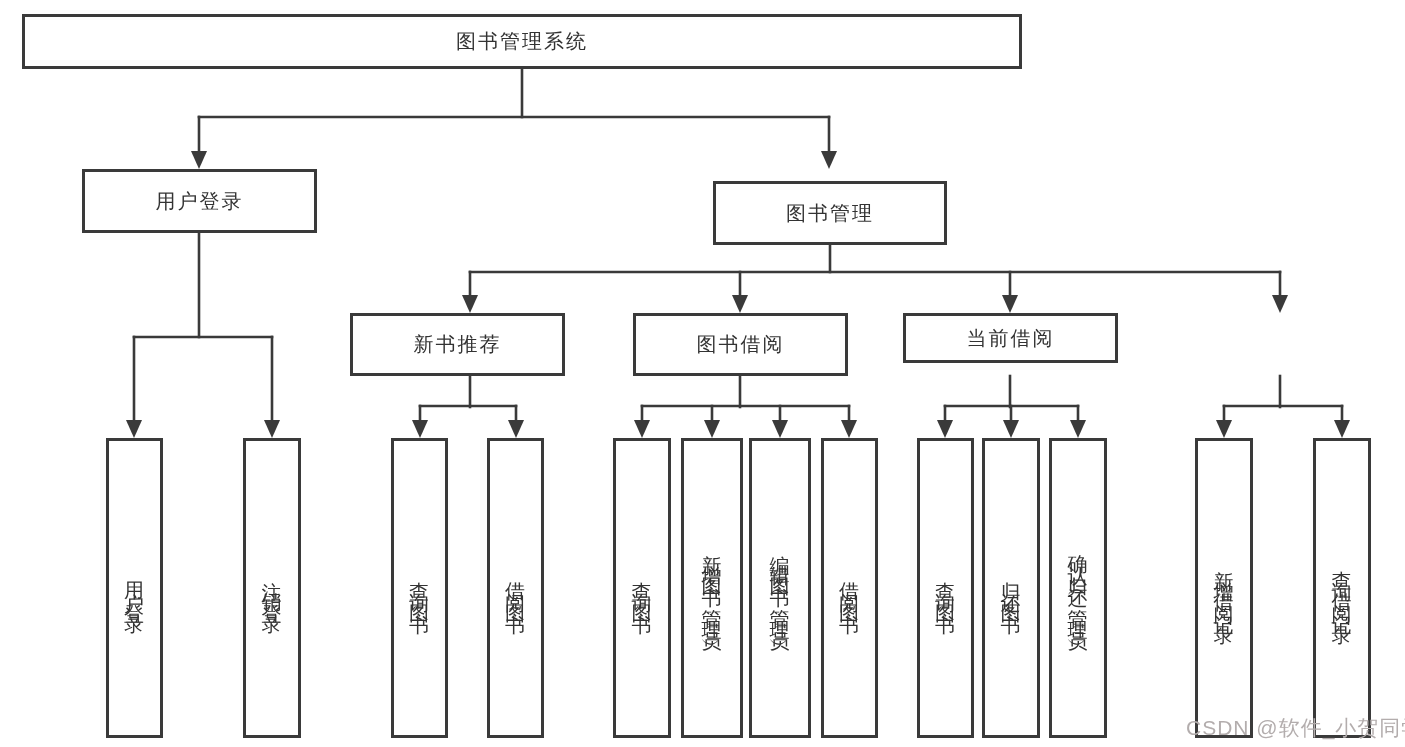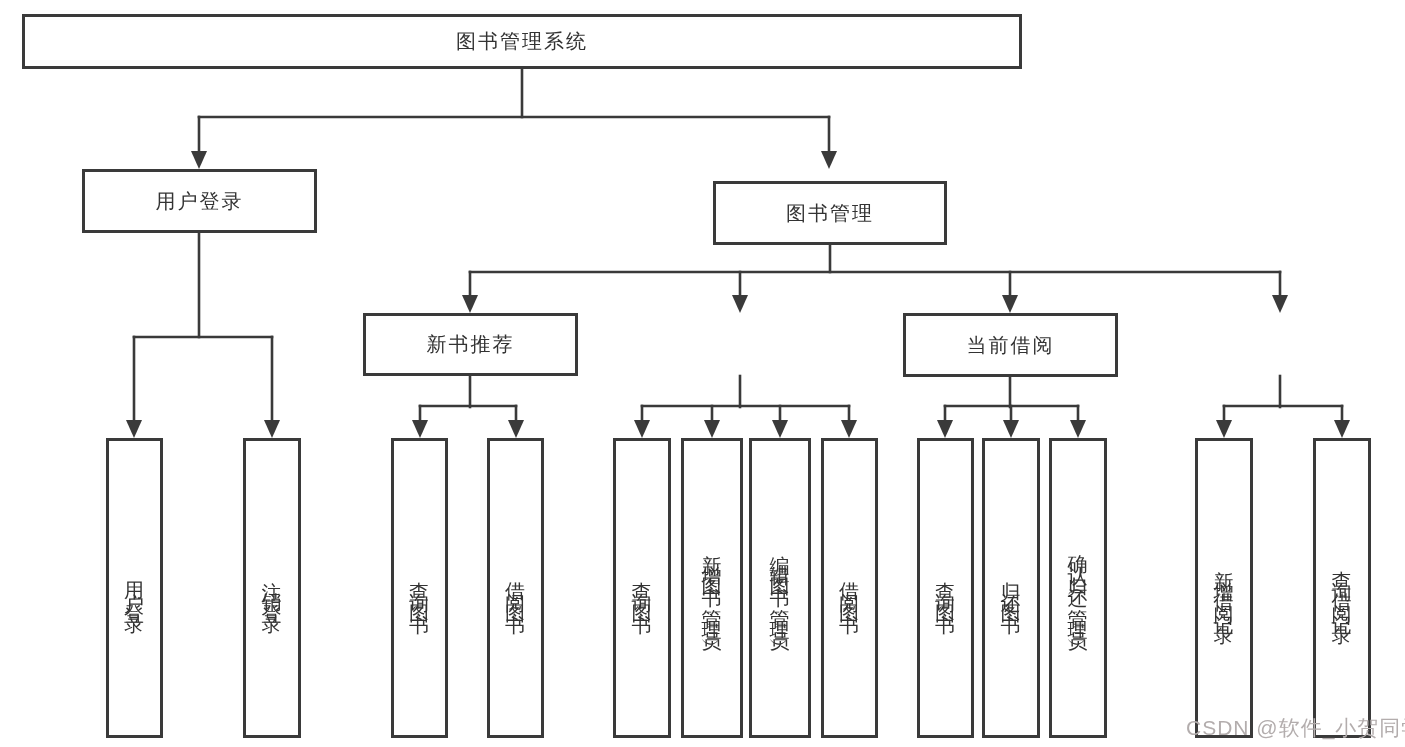--- a/index.html
+++ b/index.html
@@ -55,23 +55,23 @@
     font-size: 20px;
     line-height: 1;
     white-space: normal;
     top: 438px;
     height: 300px;
   }
   
   .b-root   { left: 22px;   top: 14px;  width: 1000px; height: 55px; }
   .b-login  { left: 82px;   top: 169px; width: 235px;  height: 64px; }
   .b-mgmt   { left: 713px;  top: 181px; width: 234px;  height: 64px; }
-  .b-l3-1   { left: 363px;  top: 313px; width: 215px;  height: 63px; }
+  .b-l3-1   { left: 350px;  top: 313px; width: 215px;  height: 63px; }
   .b-l3-2   { left: 633px;  top: 313px; width: 215px;  height: 63px; }
-  .b-l3-3   { left: 903px;  top: 313px; width: 215px;  height: 64px; }
+  .b-l3-3   { left: 903px;  top: 313px; width: 215px;  height: 50px; }
   .b-l3-4   { left: 1173px; top: 313px; width: 215px;  height: 63px; }
   
   .b-ul1 { left: 106px;  width: 57px; }
   .b-ul2 { left: 243px;  width: 58px; }
   .b-nb1 { left: 391px;  width: 57px; }
   .b-nb2 { left: 487px;  width: 57px; }
   .b-bb1 { left: 613px;  width: 58px; }
   .b-bb2 { left: 681px;  width: 62px; }
   .b-bb3 { left: 749px;  width: 62px; }
   .b-bb4 { left: 821px;  width: 57px; }
@@ -171,20 +171,21 @@
       <polygon points="1334,420 1350,420 1342,438"></polygon>
     </g>
   </svg>
 
   <div class="node b-root">图书管理系统</div>
 
   <div class="node b-login">用户登录</div>
   <div class="node b-mgmt">图书管理</div>
 
   <div class="node b-l3-1">新书推荐</div>
+  <div class="node b-l3-2">图书借阅</div>
   <div class="node b-l3-3">当前借阅</div>
 
   <div class="node vnode b-ul1">用户登录</div>
   <div class="node vnode b-ul2">注销登录</div>
 
   <div class="node vnode b-nb1">查询图书</div>
   <div class="node vnode b-nb2">借阅图书</div>
 
   <div class="node vnode b-bb1">查询图书</div>
   <div class="node vnode b-bb2">新增图书（管理员）</div>

